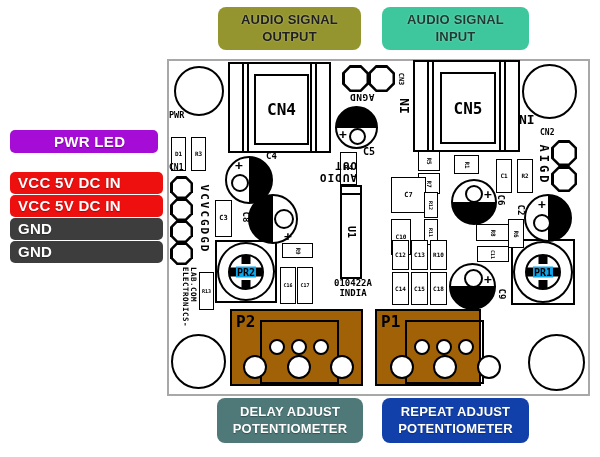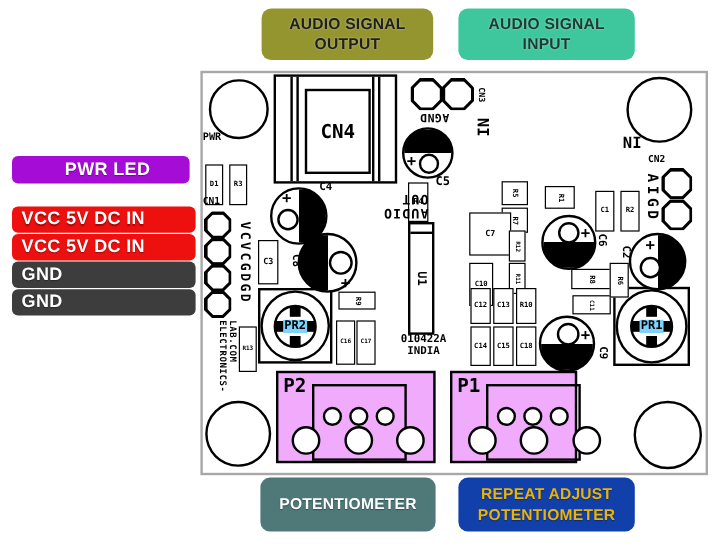--- a/index.html
+++ b/index.html
@@ -40,22 +40,22 @@
   .pot{position:absolute;border:2px solid #000;background:#fff;z-index:2}
   .pot-circle{position:absolute;inset:0;border:2.5px solid #000;border-radius:50%}
   .pot-core{position:absolute;left:50%;top:50%;width:36px;height:36px;
             transform:translate(-50%,-50%);border:2px solid #000;border-radius:50%}
   .tab{position:absolute;width:9px;height:9px;background:#000}
   .tab.t{left:50%;top:-1px;transform:translateX(-50%)}
   .tab.b{left:50%;bottom:-1px;transform:translateX(-50%)}
   .tab.l{left:-1px;top:50%;transform:translateY(-50%)}
   .tab.r{right:-1px;top:50%;transform:translateY(-50%)}
   .pot-label{position:absolute;left:50%;top:50%;transform:translate(-50%,-50%);
-             background:#7dd3fc;padding:0 1px;font-size:10px;z-index:2}
-  .pconn{position:absolute;border:2.5px solid #000;background:#f0abfc;z-index:2}
+             background:#0ea5e9;padding:0 1px;font-size:10px;z-index:2}
+  .pconn{position:absolute;border:2.5px solid #000;background:#a16207;z-index:2}
   .pconn .plabel{position:absolute;left:4px;top:1px;font-size:16px}
   .pconn .pinner{position:absolute;border:2px solid #000}
   .pc{position:absolute;border:2px solid #000;border-radius:50%;background:#fff}
   .comp{position:absolute;border:1.5px solid #000;background:#fff;display:flex;
         align-items:center;justify-content:center;z-index:2}
   .comp span{font-family:"DejaVu Sans Mono",monospace;font-weight:700;line-height:1;
              white-space:nowrap}
   .two-line span{display:block}
 </style>
 </head>
@@ -80,40 +80,50 @@
   <div class="callout side light-text" style="left: 10px; top: 195px; width: 153px; height: 22px; background: rgb(238, 15, 15); color: rgb(255, 255, 255);">
     <span>VCC 5V DC IN</span>
   </div>
   <div class="callout side light-text" style="left: 10px; top: 218px; width: 153px; height: 22px; background: rgb(61, 61, 61); color: rgb(255, 255, 255);">
     <span>GND</span>
   </div>
   <div class="callout side light-text" style="left: 10px; top: 241px; width: 153px; height: 22px; background: rgb(61, 61, 61); color: rgb(255, 255, 255);">
     <span>GND</span>
   </div>
   <div class="callout big light-text" style="left: 217px; top: 398px; width: 146px; height: 45px; background: rgb(79, 121, 121); color: rgb(255, 255, 255);">
+    <span>DELAY ADJUST</span>
     <span>POTENTIOMETER</span>
   </div>
-  <div class="callout big light-text" style="left: 382px; top: 398px; width: 147px; height: 45px; background: rgb(18, 64, 171); color: #eab308;">
+  <div class="callout big light-text" style="left: 382px; top: 398px; width: 147px; height: 45px; background: rgb(18, 64, 171); color: #ffffff;">
     <span>REPEAT ADJUST</span>
     <span>POTENTIOMETER</span>
   </div>
 
   <div class="board"></div>
   <div class="hole" style="left:174px;top:66px;width:50px;height:50px"></div>
   <div class="hole" style="left:522px;top:64px;width:55px;height:55px"></div>
   <div class="hole" style="left:171px;top:334px;width:55px;height:55px"></div>
   <div class="hole" style="left:528px;top:334px;width:57px;height:57px"></div>
 
   <div class="cn-outer" style="left:228px;top:62px;width:103px;height:91px">
     <i class="vline" style="left:12px"></i>
       <i class="vline" style="left:17px"></i>
     <i class="vline" style="right:12px"></i>
       <i class="vline" style="right:17px"></i>
     <div class="cn-inner sfont" style="left:24px;top:10px;width:55px;height:71px">
       <span>CN4</span>
+    </div>
+  </div>
+  <div class="cn-outer" style="left:413px;top:60px;width:107px;height:92px">
+    <i class="vline" style="left:12px"></i>
+      <i class="vline" style="left:17px"></i>
+    <i class="vline" style="right:12px"></i>
+      <i class="vline" style="right:17px"></i>
+    <div class="cn-inner sfont" style="left:25px;top:10px;width:56px;height:72px">
+      <span>CN5</span>
     </div>
   </div>
 
   <div class="pad" style="left:170px;top:176px;width:23px;height:23px"></div>
   <div class="pad" style="left:170px;top:198px;width:23px;height:23px"></div>
   <div class="pad" style="left:170px;top:220px;width:23px;height:23px"></div>
   <div class="pad" style="left:170px;top:242px;width:23px;height:23px"></div>
   <div class="pad" style="left:551px;top:140px;width:26px;height:26px"></div>
   <div class="pad" style="left:551px;top:166px;width:26px;height:26px"></div>
   <div class="pad" style="left:342px;top:65px;width:27px;height:27px"></div>

